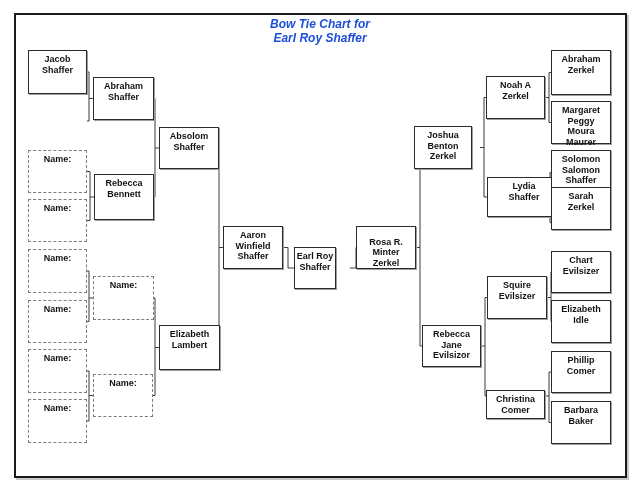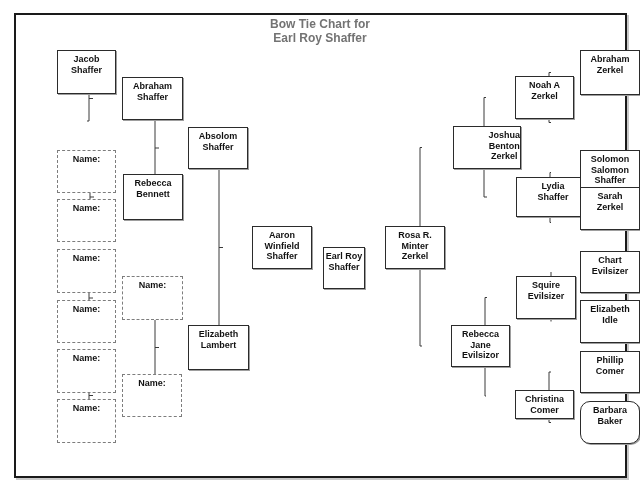--- a/index.html
+++ b/index.html
@@ -1,26 +1,26 @@
 <!DOCTYPE html>
 <html><head>
 <meta charset="utf-8">
 <style>
   html,body{margin:0;padding:0;background:#ffffff;}
   #page{position:relative;width:640px;height:495px;background:#ffffff;overflow:hidden;
         font-family:"Liberation Sans","DejaVu Sans",sans-serif;}
   #chart-border{position:absolute;left:14px;top:13px;width:609px;height:461px;
         border:2px solid #1a1a1a;background:transparent;box-shadow:2px 2px 0 #c9c9c9;}
   #chart-title{position:absolute;left:0;top:17px;width:640px;text-align:center;
-        font-size:12px;font-weight:bold;color:#737373;line-height:14px;}
+        font-size:12px;font-weight:bold;color:#1d4ed8;line-height:14px;font-style:italic;}
   #connector-svg{position:absolute;left:0;top:0;width:640px;height:495px;}
   #nodes-layer{position:absolute;left:0;top:0;width:640px;height:495px;}
   .node{position:absolute;background:#ffffff;border:1px solid #2b2b2b;
         box-shadow:1px 1px 0 #9e9e9e;box-sizing:border-box;
-        display:flex;flex-direction:column;align-items:center;margin-left:29px;}
+        display:flex;flex-direction:column;align-items:center;}
   .node.dashed{border:1px dashed #7d7d7d;box-shadow:none;}
   .node .label{padding-top:3px;font-size:9px;font-weight:bold;color:#111;
         line-height:10.5px;text-align:center;white-space:pre-line;}
 </style>
 </head>
 <body>
 
 <div id="page">
   <svg id="connector-svg" width="640" height="495" viewBox="0 0 640 495">
     <path id="connectors-path" d="M 87 72 L 89 72 M 87 121 L 89 121 M 89 72 L 89 121 M 89 98.5 L 93 98.5 M 87 171.5 L 90 171.5 M 87 220.5 L 90 220.5 M 90 171.5 L 90 220.5 M 90 197 L 94 197 M 87 271 L 89 271 M 87 321.5 L 89 321.5 M 89 271 L 89 321.5 M 89 298 L 93 298 M 87 371 L 89 371 M 87 421 L 89 421 M 89 371 L 89 421 M 89 395.5 L 93 395.5 M 154 98.5 L 155 98.5 M 154 197 L 155 197 M 155 98.5 L 155 197 M 155 148 L 159 148 M 154 298 L 155 298 M 153 395.5 L 155 395.5 M 155 298 L 155 395.5 M 155 347.5 L 159 347.5 M 219 148 L 219 148 M 220 347.5 L 219 347.5 M 219 148 L 219 347.5 M 219 247.5 L 223 247.5 M 551 72.5 L 549 72.5 M 551 122.5 L 549 122.5 M 549 72.5 L 549 122.5 M 549 97.5 L 545 97.5 M 551 172.5 L 550 172.5 M 551 222.5 L 550 222.5 M 550 172.5 L 550 222.5 M 550 197 L 546 197 M 551 272 L 551 272 M 551 321.5 L 551 321.5 M 551 272 L 551 321.5 M 551 297.5 L 547 297.5 M 551 372 L 549 372 M 551 422.5 L 549 422.5 M 549 372 L 549 422.5 M 549 396 L 545 396 M 486 97.5 L 484 97.5 M 487 197 L 484 197 M 484 97.5 L 484 197 M 484 147.5 L 480 147.5 M 487 297.5 L 485 297.5 M 486 396 L 485 396 M 485 297.5 L 485 396 M 485 346 L 481 346 M 422 147.5 L 420 147.5 M 422 346 L 420 346 M 420 147.5 L 420 346 M 420 247.5 L 416 247.5 M 283 247.5 L 288 247.5 M 288 247.5 L 288 268 M 288 268 L 294 268 M 356 247.5 L 356 247.5 M 356 247.5 L 356 268 M 356 268 L 350 268" fill="none" stroke-width="1" stroke="#3a3a3a"></path>
@@ -80,26 +80,26 @@
       </div>
       <div class="node" style="left: 223px; top: 226px; width: 60px; height: 43px;">
         <div class="label">Aaron
 Winfield
 Shaffer</div>
       </div>
       <div class="node" style="left: 294px; top: 247px; width: 42px; height: 42px;">
         <div class="label">Earl Roy
 Shaffer</div>
       </div>
-      <div class="node" style="left: 356px; top: 226px; width: 60px; height: 43px;">
+      <div class="node" style="left: 356px; top: 226px; width: 60px; height: 43px; justify-content: flex-end;">
         <div class="label">Rosa R.
 Minter
 Zerkel</div>
       </div>
-      <div class="node" style="left: 424px; top: 126px; width: 68px; height: 43px; align-items: flex-end;">
+      <div class="node" style="left: 414px; top: 126px; width: 58px; height: 43px;">
         <div class="label">Joshua
 Benton
 Zerkel</div>
       </div>
       <div class="node" style="left: 422px; top: 325px; width: 59px; height: 42px;">
         <div class="label">Rebecca
 Jane
 Evilsizor</div>
       </div>
       <div class="node" style="left: 486px; top: 76px; width: 59px; height: 43px;">
@@ -115,20 +115,26 @@
 Evilsizer</div>
       </div>
       <div class="node" style="left: 486px; top: 390px; width: 59px; height: 29px;">
         <div class="label">Christina
 Comer</div>
       </div>
       <div class="node" style="left: 551px; top: 50px; width: 60px; height: 45px;">
         <div class="label">Abraham
 Zerkel</div>
       </div>
+      <div class="node" style="left: 551px; top: 101px; width: 60px; height: 43px;">
+        <div class="label">Margaret
+Peggy
+Moura
+Maurer</div>
+      </div>
       <div class="node" style="left: 551px; top: 150px; width: 60px; height: 51px;">
         <div class="label">Solomon
 Salomon
 Shaffer</div>
       </div>
       <div class="node" style="left: 551px; top: 187px; width: 60px; height: 43px;">
         <div class="label">Sarah
 Zerkel</div>
       </div>
       <div class="node" style="left: 551px; top: 251px; width: 60px; height: 42px;">
@@ -136,18 +142,18 @@
 Evilsizer</div>
       </div>
       <div class="node" style="left: 551px; top: 300px; width: 60px; height: 43px;">
         <div class="label">Elizabeth
 Idle</div>
       </div>
       <div class="node" style="left: 551px; top: 351px; width: 60px; height: 42px; align-items: center;">
         <div class="label">Phillip
 Comer</div>
       </div>
-      <div class="node" style="left: 551px; top: 401px; width: 60px; height: 43px; border-radius: 10px;">
+      <div class="node" style="left: 551px; top: 401px; width: 60px; height: 43px;">
         <div class="label">Barbara
 Baker</div>
       </div>
     </div>
 </div>
 
 </body></html>

